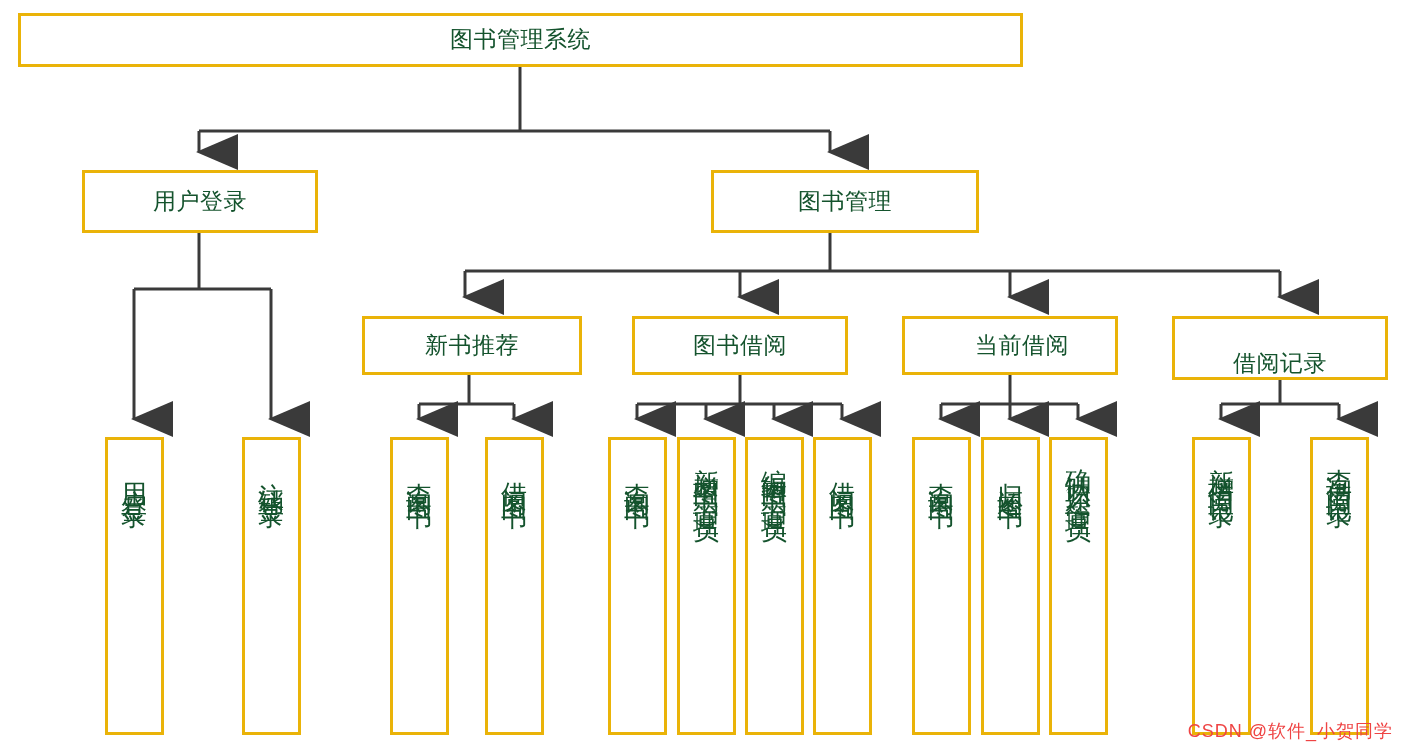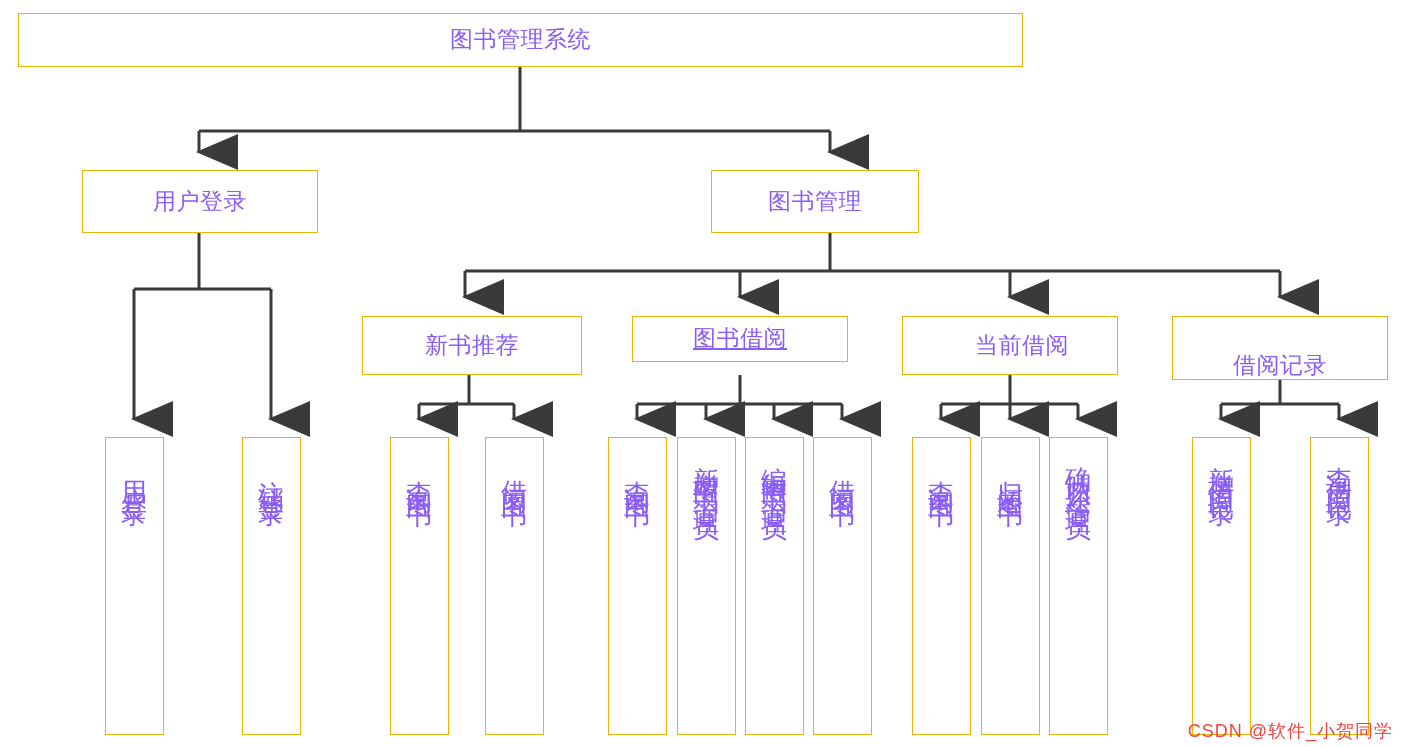--- a/index.html
+++ b/index.html
@@ -22,25 +22,25 @@
     left: 0;
     top: 0;
     width: 1405px;
     height: 747px;
     pointer-events: none;
   }
   .node {
     position: absolute;
     box-sizing: border-box;
     background: #ffffff;
-    border: 1px solid #eab308;
+    border: 3px solid #eab308;
     display: flex;
     align-items: center;
     justify-content: center;
-    color: #8b5cf6;
+    color: #14532d;
   }
   .node .label {
     display: block;
     text-align: center;
     line-height: 1.18;
     letter-spacing: 0.5px;
   }
   
   .node.horiz .label {
     writing-mode: horizontal-tb;
@@ -131,28 +131,28 @@
     </g>
   </svg>
 
   <div class="node root horiz" style="left:18px; top:13px; width:1005px; height:54px;">
     <span class="label">图书管理系统</span>
   </div>
 
   <div class="node horiz" style="left:82px; top:170px; width:236px; height:63px;">
     <span class="label">用户登录</span>
   </div>
-  <div class="node horiz" style="left:711px; top:170px; width:208px; height:63px;">
+  <div class="node horiz" style="left:711px; top:170px; width:268px; height:63px;">
     <span class="label">图书管理</span>
   </div>
 
   <div class="node horiz" style="left:362px; top:316px; width:220px; height:59px;">
     <span class="label">新书推荐</span>
   </div>
-  <div class="node horiz" style="left:632px; top:316px; width:216px; height:46px;text-decoration:underline;">
+  <div class="node horiz" style="left:632px; top:316px; width:216px; height:59px;">
     <span class="label">图书借阅</span>
   </div>
   <div class="node horiz" style="left:902px; top:316px; width:216px; height:59px;padding-left:24px;">
     <span class="label">当前借阅</span>
   </div>
   <div class="node horiz" style="left:1172px; top:316px; width:216px; height:64px;align-items:flex-end;">
     <span class="label">借阅记录</span>
   </div>
 
   <div class="node vert" style="left:105px; top:437px; width:59px; height:298px;">

